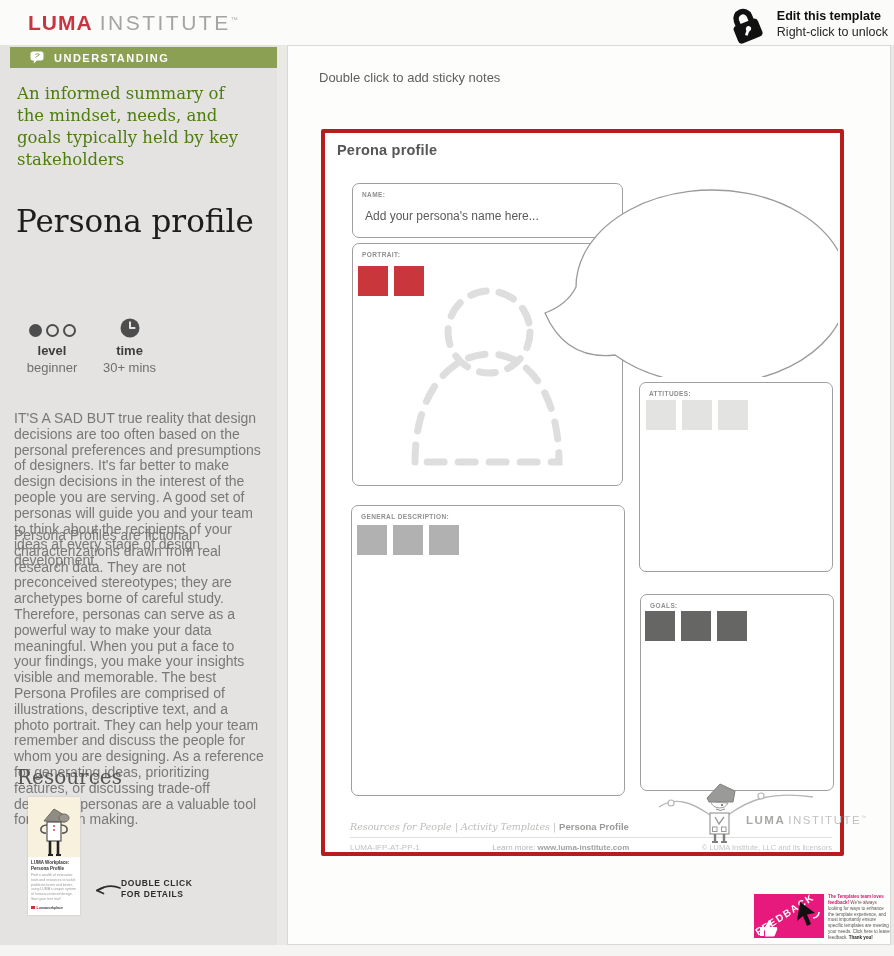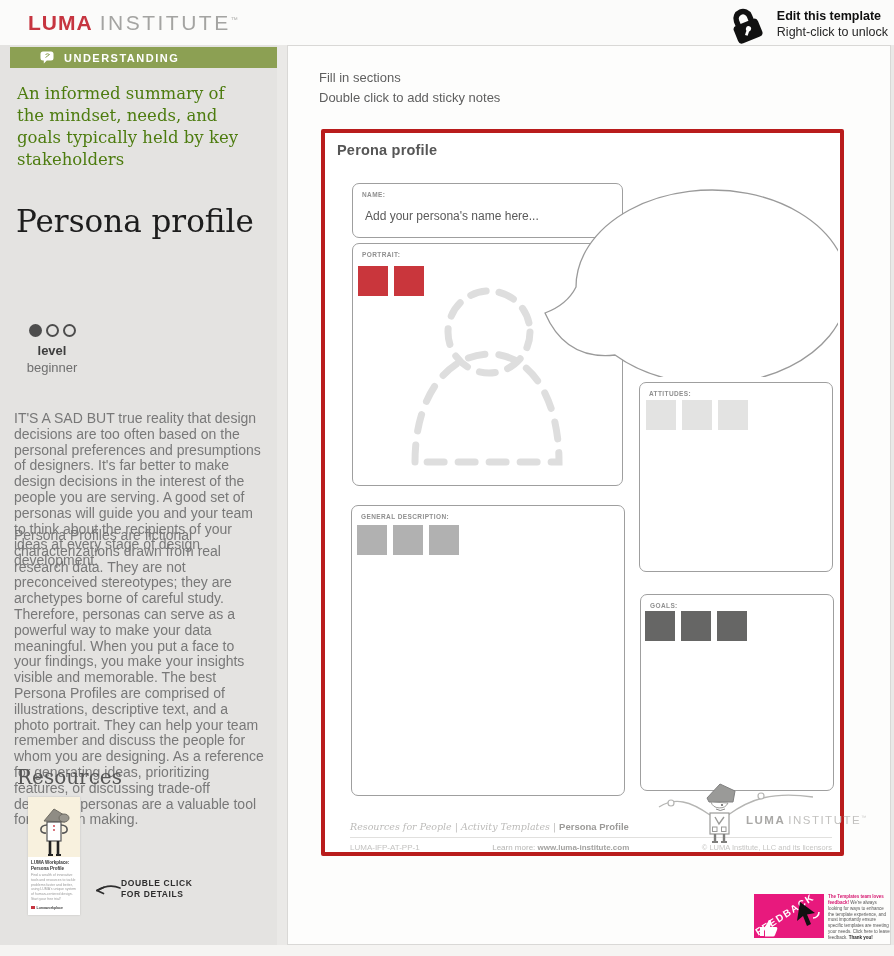--- a/index.html
+++ b/index.html
@@ -14,21 +14,21 @@
   .logo { position:absolute; left:28px; top:11px; font-size:21px; letter-spacing:1px; white-space:nowrap; }
   .logo-luma { color:#c63540; font-weight:bold; }
   .logo-inst { color:#a4a4a2; margin-left:7px; letter-spacing:2.5px; }
   .logo-tm { font-size:7px; color:#b0b0ae; vertical-align:super; }
   .edit-block { position:absolute; right:6px; top:4px; display:flex; align-items:center; gap:9px; }
   .edit-text div:first-child { font-size:12.5px; font-weight:bold; color:#101010; }
   .edit-text div:last-child { font-size:12.5px; color:#262626; margin-top:2px; }
   
   .sidebar { position:absolute; left:0; top:45px; width:277px; height:900px; background:#e4e3e1; }
   .cat-bar { position:absolute; left:10px; top:2px; right:0; height:21px; background:#8ca053;
-             display:flex; align-items:center; gap:9px; padding-left:30px; }
+             display:flex; align-items:center; gap:9px; padding-left:20px; }
   .cat-bar span { color:#fff; font-size:11px; font-weight:bold; letter-spacing:1.5px; }
   .summary { position:absolute; left:17px; top:38px; width:228px;
              font-family:"DejaVu Serif", serif; font-size:16.5px; line-height:22px; color:#4d7c0f; }
   .side-title { position:absolute; left:16px; top:153px; width:240px;
                 font-family:"DejaVu Serif", serif; font-size:31px; line-height:47px;
                 font-weight:500; color:#1d1d1d; }
   .meta { position:absolute; left:12px; top:268px; display:flex; }
   .meta-col { text-align:center; }
   .meta-col:nth-child(1){ width:80px; } .meta-col:nth-child(2){ width:75px; } .meta-col:nth-child(3){ width:80px; }
   .meta-icon { height:26px; display:flex; align-items:flex-end; justify-content:center; }
@@ -151,20 +151,30 @@
       <div class="meta-icon">
         <div class="dots">
           <span class="dot dot-filled"></span>
             <span class="dot dot-empty"></span>
             <span class="dot dot-empty"></span>
         </div>
       </div>
       <div class="meta-label">level</div>
       <div class="meta-value">beginner</div>
     </div>
+    <div class="meta-col">
+      <div class="meta-icon">
+        <svg width="22" height="22" viewBox="0 0 22 22">
+          <circle cx="11" cy="11" r="9.5" fill="#4d4d4d"></circle>
+          <path d="M11,11 V5.2 M11,11 h4.6" fill="none" stroke="#e4e3e1" stroke-width="2" stroke-linecap="round"></path>
+        </svg>
+      </div>
+      <div class="meta-label">time</div>
+      <div class="meta-value">30+ mins</div>
+    </div>
   </div>
 
   <div class="para" id="para1">IT'S A SAD BUT true reality that design decisions are too often based on the personal preferences and presumptions of designers. It's far better to make design decisions in the interest of the people you are serving. A good set of personas will guide you and your team to think about the recipients of your ideas at every stage of design development.</div>
   <div class="para" id="para2">Persona Profiles are fictional characterizations drawn from real research data. They are not preconceived stereotypes; they are archetypes borne of careful study. Therefore, personas can serve as a powerful way to make your data meaningful. When you put a face to your findings, you make your insights visible and memorable. The best Persona Profiles are comprised of illustrations, descriptive text, and a photo portrait. They can help your team remember and discuss the people for whom you are designing. As a reference for generating ideas, prioritizing features, or discussing trade-off decisions, personas are a valuable tool for decision making.</div>
 
   <div class="resources-h">Resources</div>
 
   <div class="res-card">
     <div class="res-illus">
       <svg width="40" height="52" viewBox="0 0 40 52">
@@ -195,21 +205,20 @@
     </svg>
     <div class="hint-text">
       <div>DOUBLE CLICK</div>
       <div>FOR DETAILS</div>
     </div>
   </div>
 </div>
 
 <div class="canvas">
   <div class="instructions">
-    <div>Fill in sections</div>
     <div>Double click to add sticky notes</div>
   </div>
 
   <div class="card">
     <div class="card-title">Perona profile</div>
 
     <div class="fbox" id="box-name">
       <div class="flabel">NAME:</div>
       <div class="name-value">Add your persona's name here...</div>
     </div>

